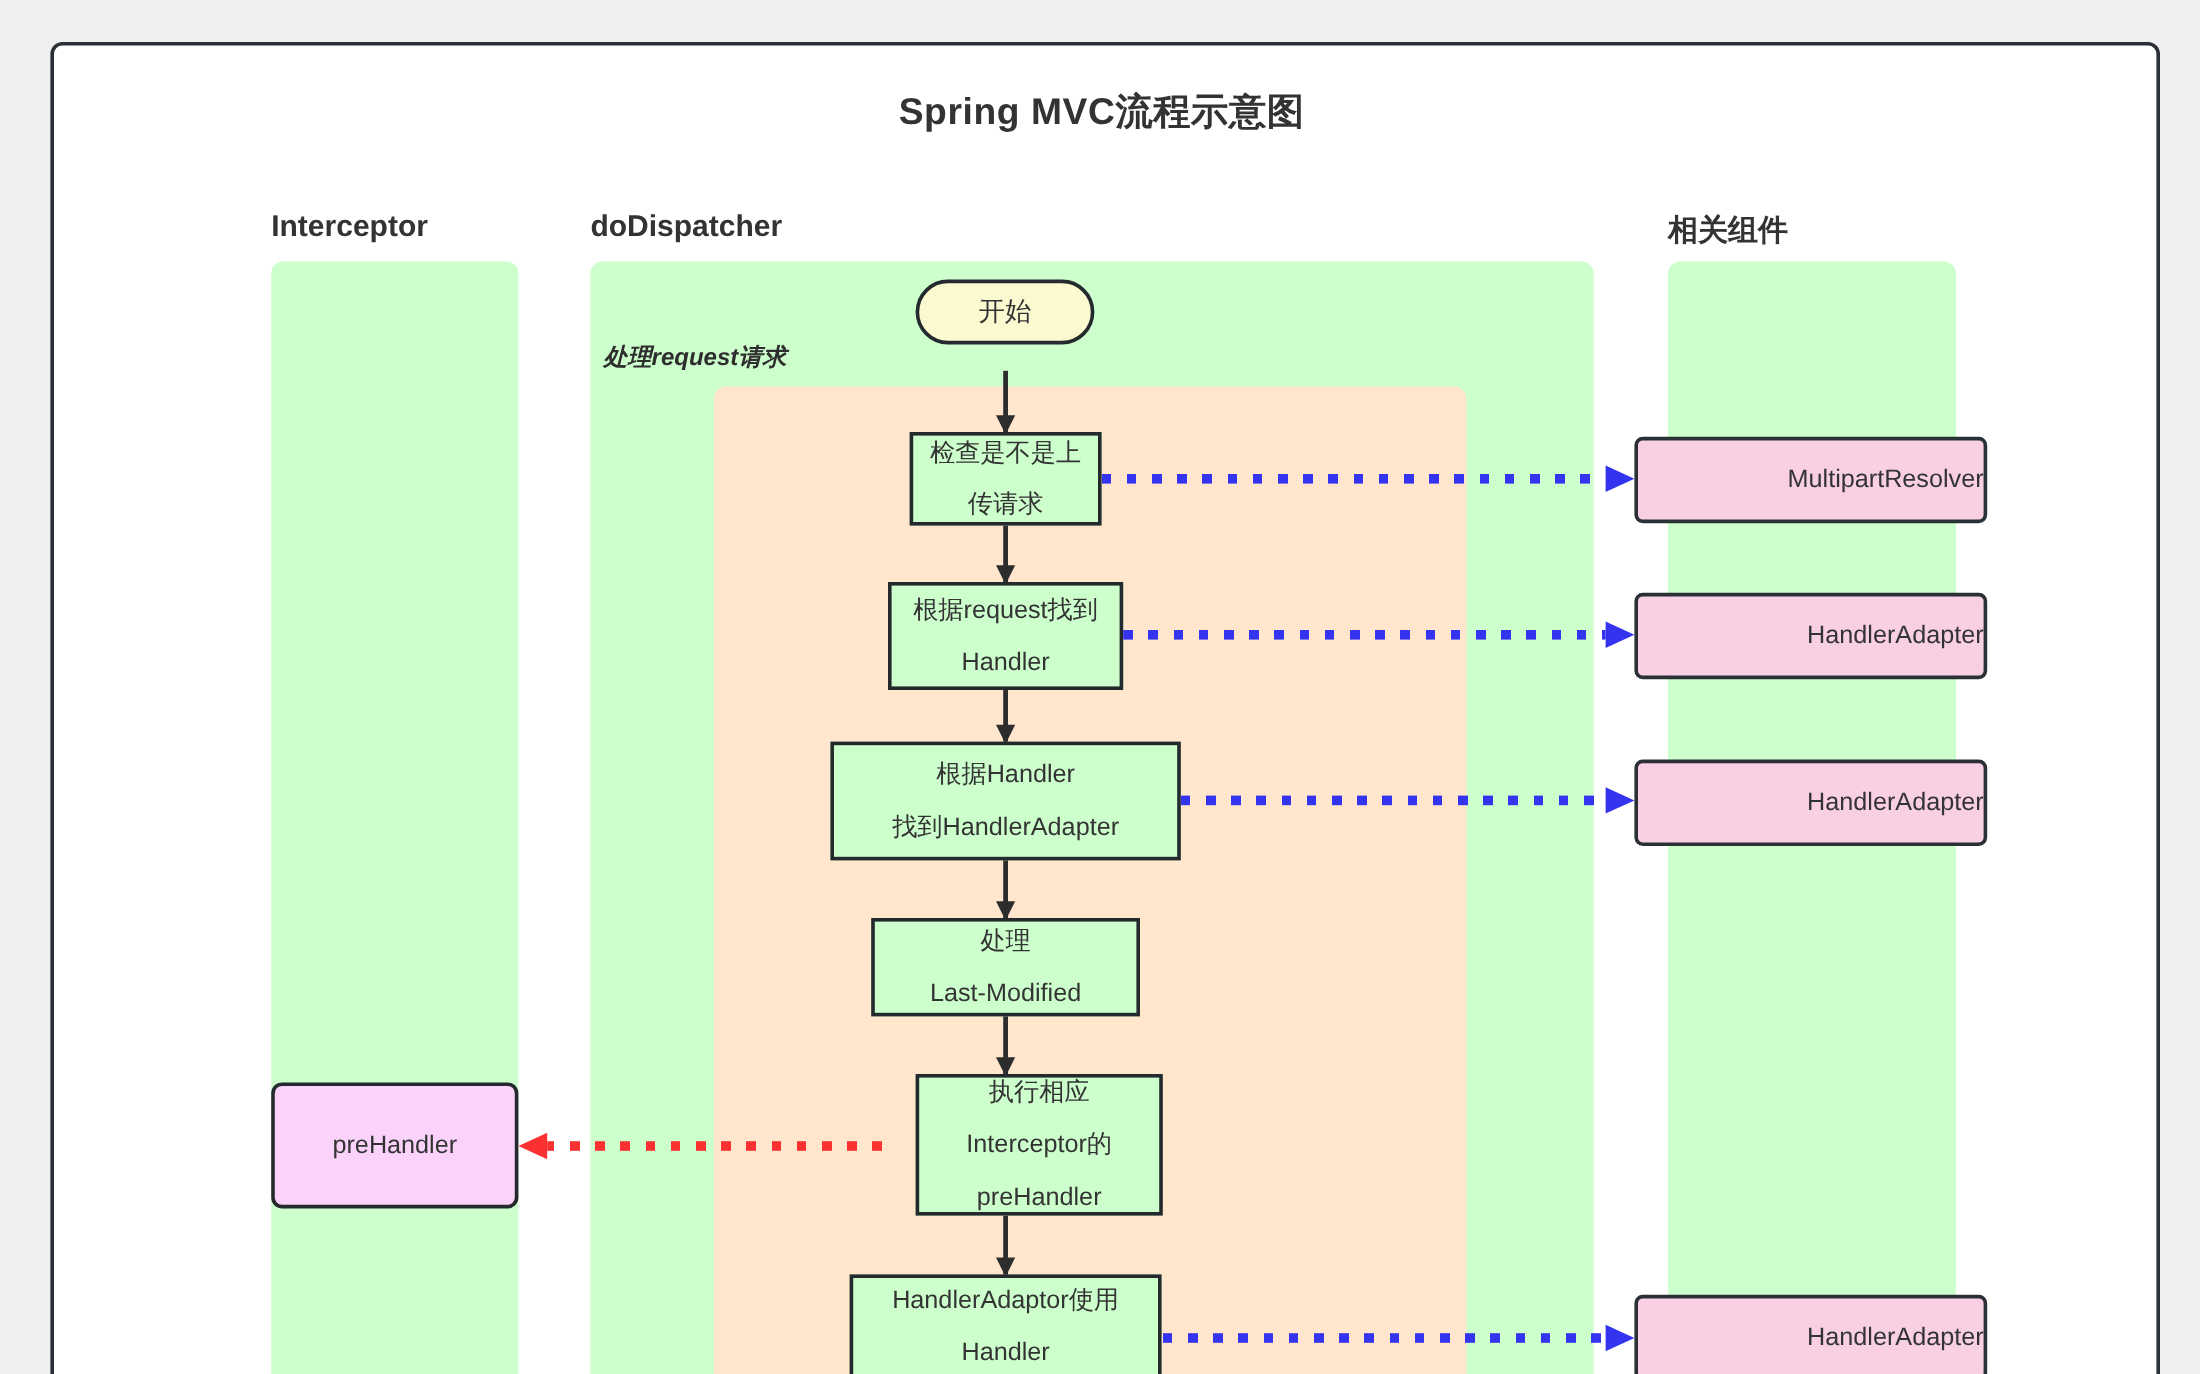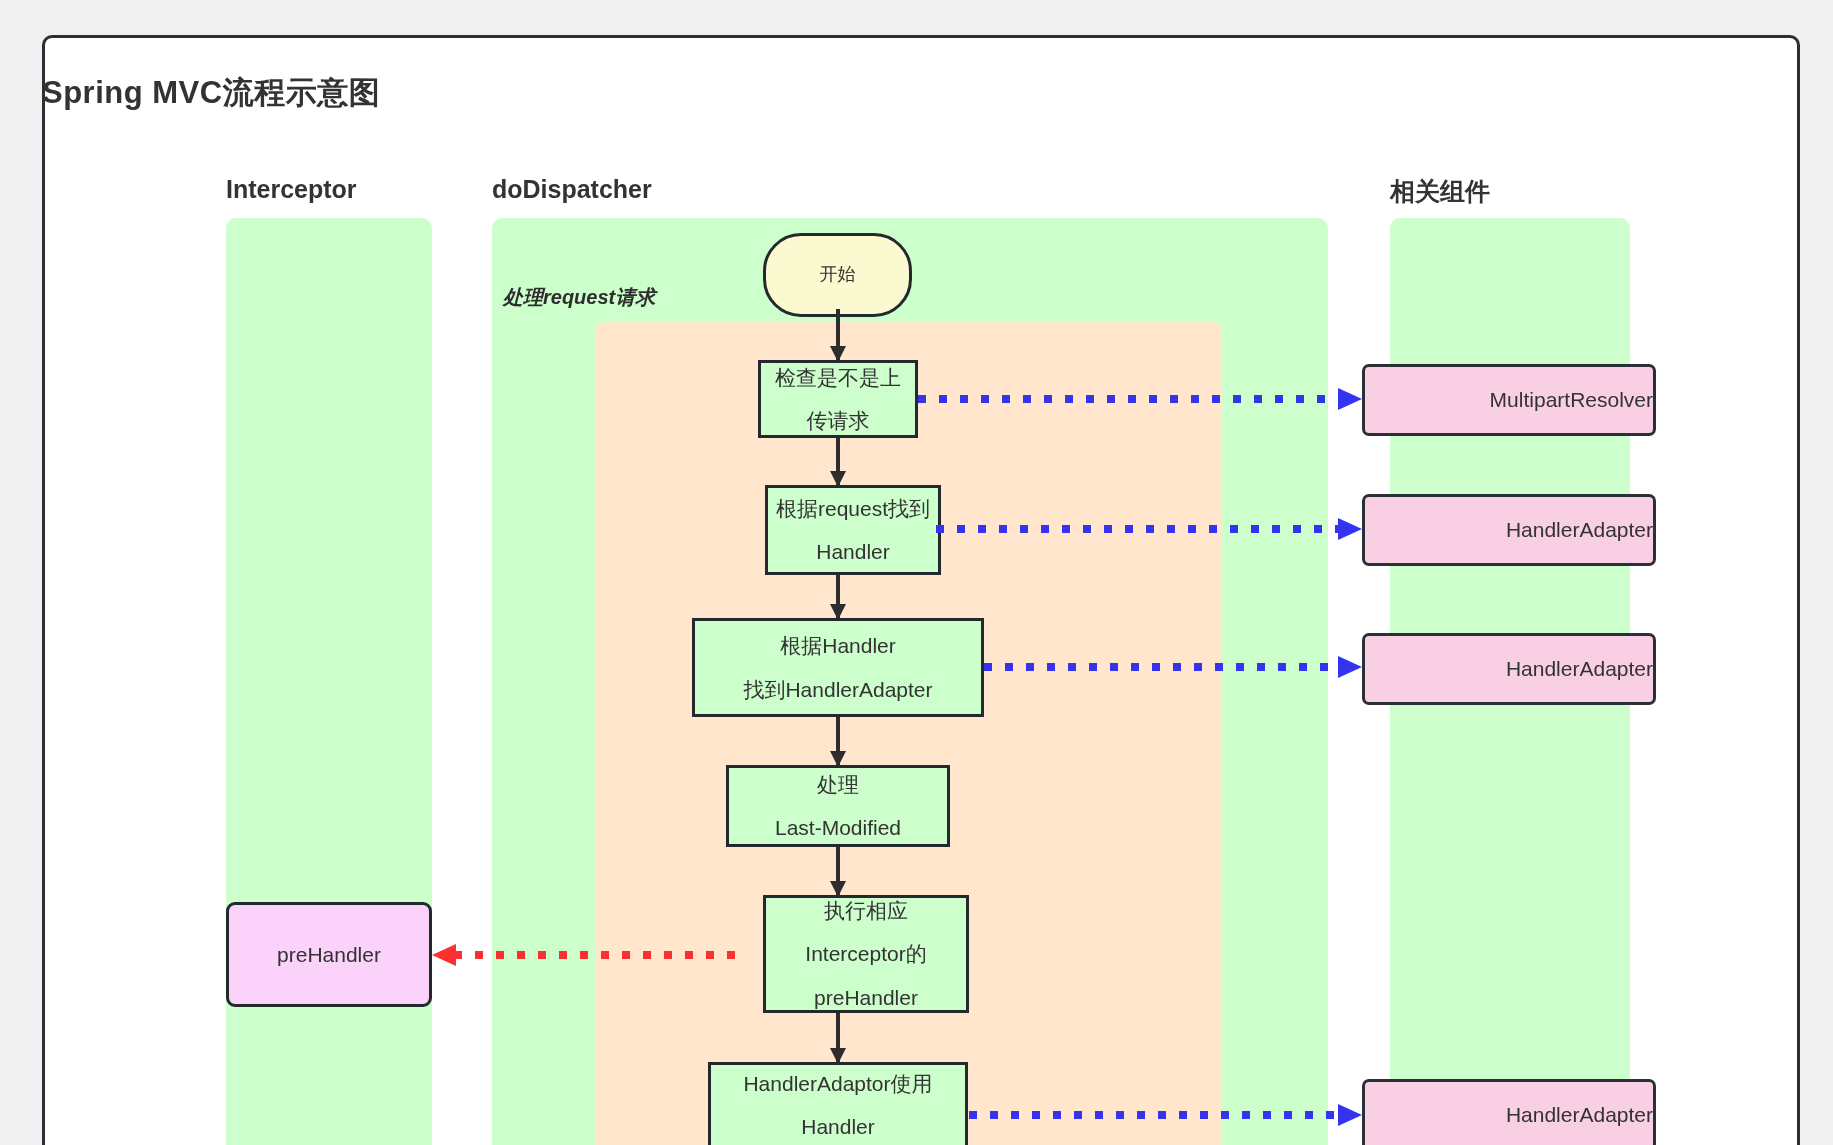--- a/index.html
+++ b/index.html
@@ -6,21 +6,21 @@
   .stage{
     position:relative;width:1833px;height:1145px;overflow:hidden;
     font-family:"Liberation Sans","DejaVu Sans",sans-serif;color:#333;
     background:#f0f0f0;
   }
   .card{
     position:absolute;left:42px;top:35px;width:1752px;height:1180px;
     background:#ffffff;border:3px solid #2b3036;border-radius:10px;
   }
   .title{
-    position:absolute;left:42px;top:72px;width:1752px;
+    position:absolute;left:42px;top:72px;width:1752px;text-align:center;
     font-size:31px;font-weight:bold;color:#333;letter-spacing:0.5px;
   }
   .col-header{
     position:absolute;top:175px;text-align:left;
     font-size:25px;font-weight:bold;color:#333;
   }
   .lane{position:absolute;top:218px;height:960px;background:#ccffcc;border-radius:10px;}
   .phase{
     position:absolute;left:595px;top:322px;width:627px;height:856px;
     background:#ffe6cc;border-radius:10px;
@@ -28,22 +28,22 @@
   .note{
     position:absolute;left:503px;top:284px;width:220px;
     font-size:20px;font-weight:bold;font-style:italic;color:#2e2e2e;
   }
   .node{
     position:absolute;display:flex;flex-direction:column;align-items:center;
     justify-content:center;text-align:center;box-sizing:border-box;
     font-size:21px;line-height:1.3;color:#333;
   }
   .start-node{
-    left:763px;top:233px;width:149px;height:84px;background:#fbf9cf;
-    border:3.5px solid #24292e;border-radius:38px;font-size:18px;
+    left:763px;top:233px;width:149px;height:54px;background:#fbf9cf;
+    border:3.5px solid #24292e;border-radius:38px;font-size:22px;
   }
   .step{background:#ccffcc;border:3px solid #24292e;gap:16px;}
   .component{
     background:#f8cfe3;border:3px solid #2b3036;border-radius:7px;
     left:1362px;width:294px;height:72px;align-items:flex-end;
   }
   .prehandler{
     left:226px;top:902px;width:206px;height:105px;background:#fad2fa;
     border:3px solid #24292e;border-radius:9px;
   }
@@ -87,21 +87,21 @@
   <div class="note">处理request请求</div>
 
   <div class="node start-node">
     <span>开始</span>
   </div>
 
   <div class="node step" style="left:758px;top:360px;width:160px;height:78px;">
     <span>检查是不是上</span>
     <span>传请求</span>
   </div>
-  <div class="node step" style="left:740px;top:485px;width:176px;height:90px;margin-left:25px;">
+  <div class="node step" style="left:740px;top:485px;width:196px;height:90px;">
     <span>根据request找到</span>
     <span>Handler</span>
   </div>
   <div class="node step" style="left:692px;top:618px;width:292px;height:99px;">
     <span>根据Handler</span>
     <span>找到HandlerAdapter</span>
   </div>
   <div class="node step" style="left:726px;top:765px;width:224px;height:82px;text-align:center;">
     <span>处理</span>
     <span>Last-Modified</span>

